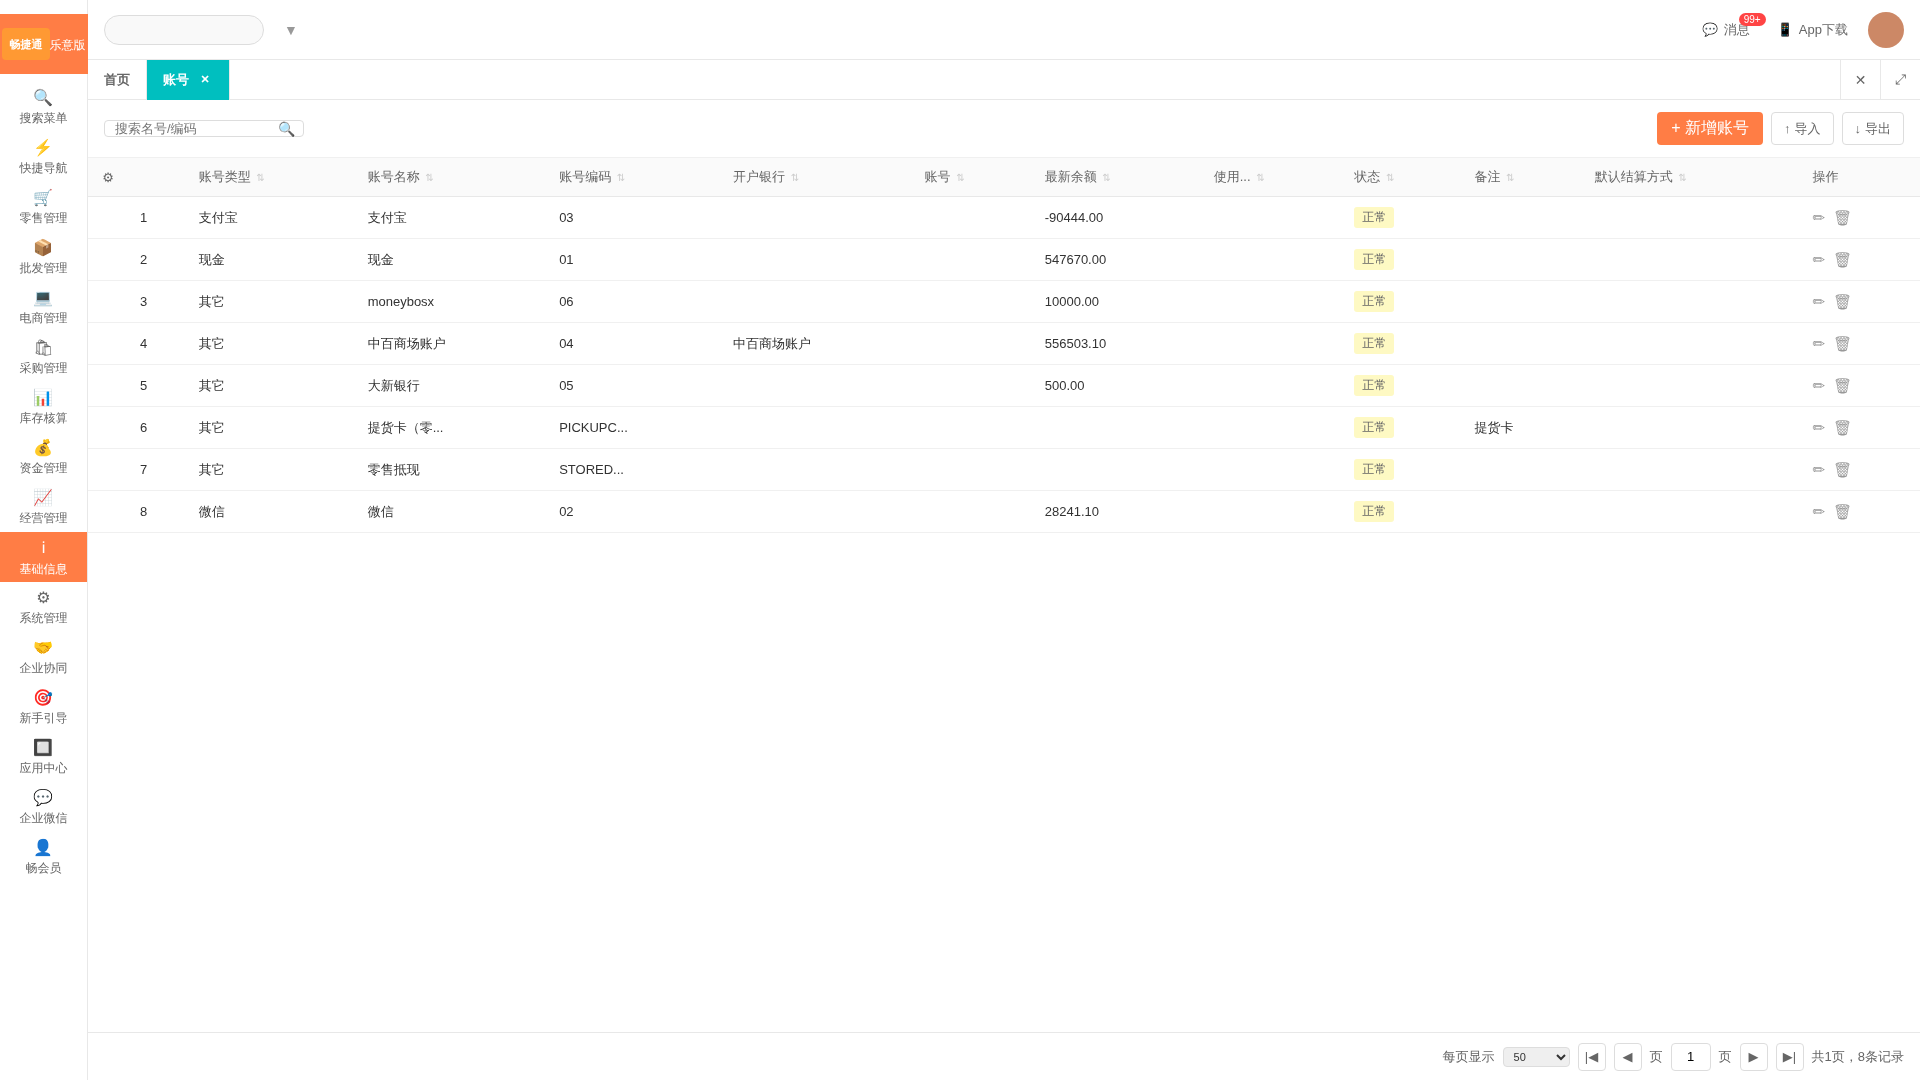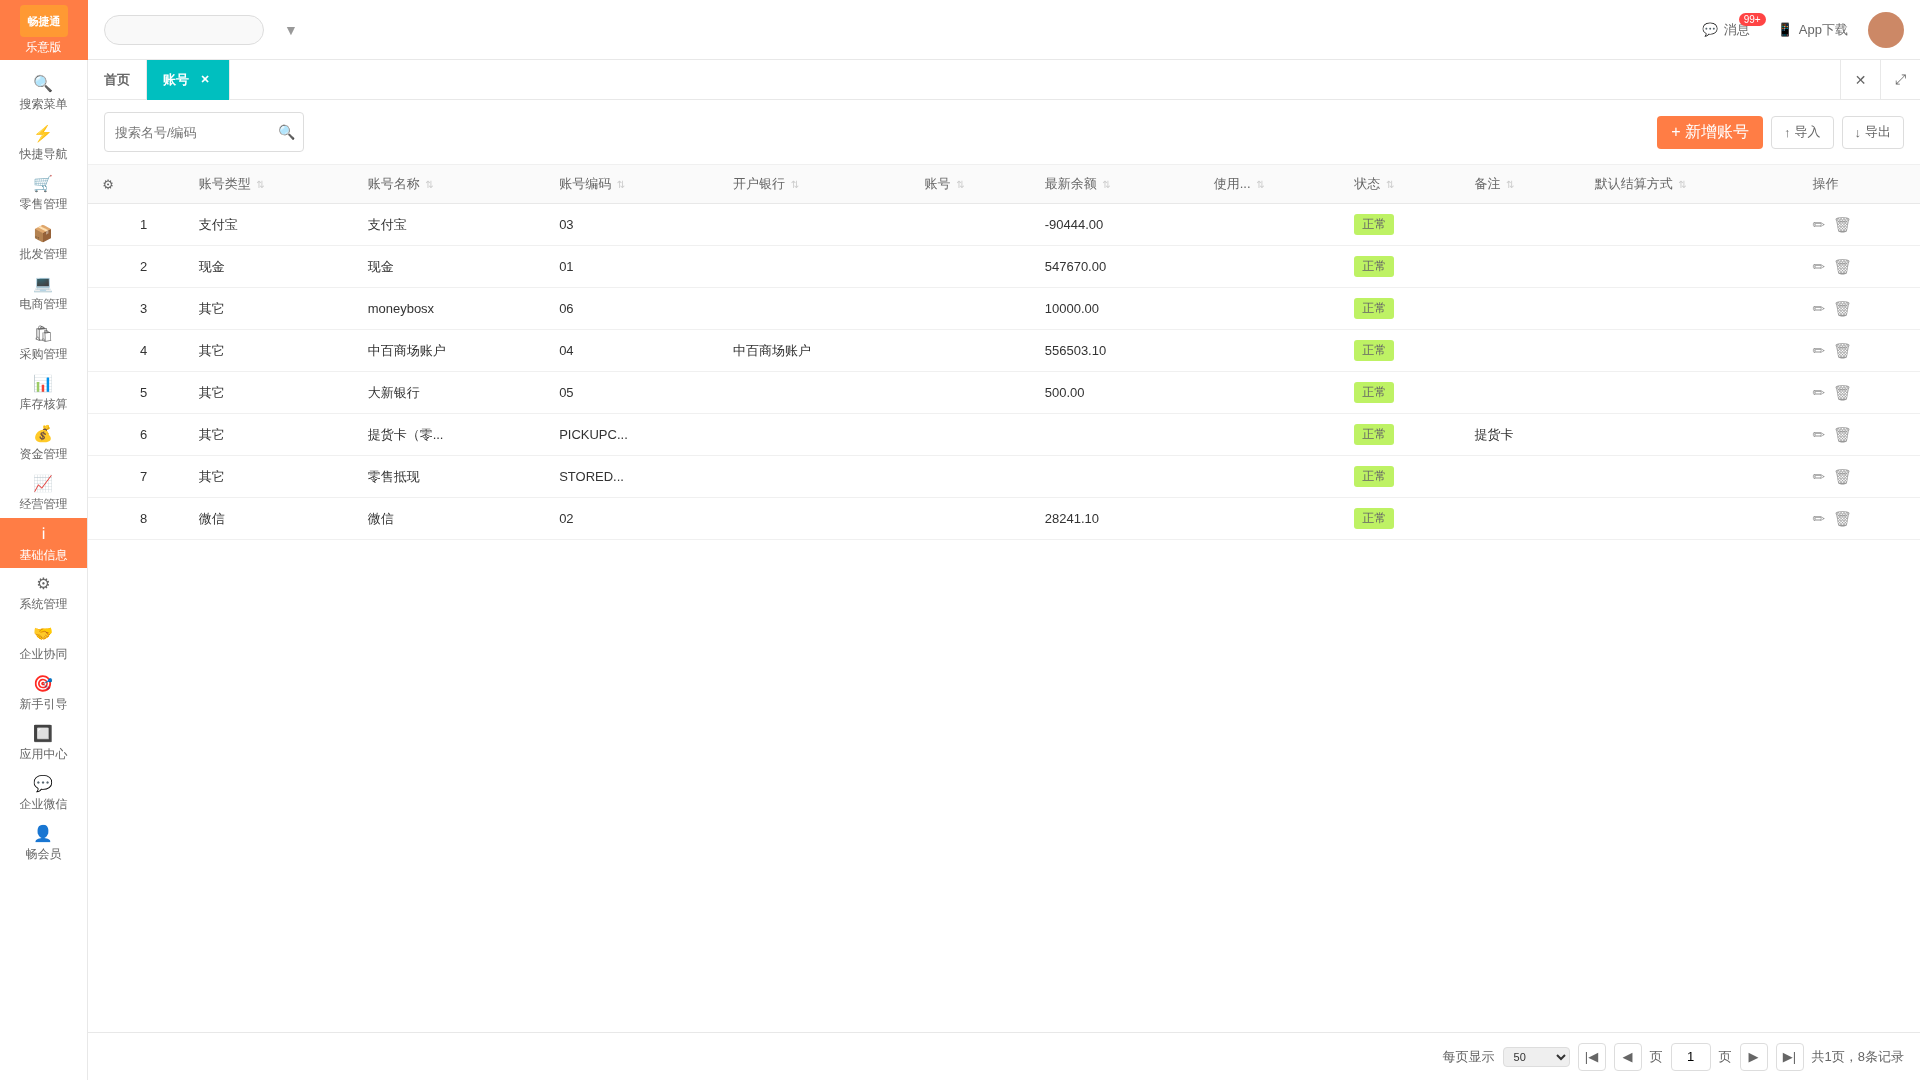--- a/index.html
+++ b/index.html
@@ -16,21 +16,22 @@
       border-right: 1px solid #e8e8e8;
       flex-shrink: 0;
     }
     .sidebar-logo {
       width: 88px;
       height: 60px;
       background: #ff7d45;
       display: flex;
       align-items: center;
       justify-content: center;
-      flex-direction: column;
+      flex-direction: row;
+      margin-top: 14px;
     }
     .sidebar-logo-img {
       width: 48px;
       height: 32px;
       background: #ff9933;
       border-radius: 4px;
       display: flex;
       align-items: center;
       justify-content: center;
       color: white;
@@ -218,21 +219,21 @@
       justify-content: space-between;
       border-bottom: 1px solid #f0f0f0;
     }
     .search-input-wrap {
       position: relative;
       display: flex;
       align-items: center;
     }
     .search-input {
       width: 200px;
-      height: 40px;
+      height: 17px;
       border: 1px solid #ddd;
       border-radius: 4px;
       padding: 0 32px 0 10px;
       font-size: 13px;
       outline: none;
       color: #999;
     }
     .search-icon {
       position: absolute;
       right: 8px;
@@ -304,21 +305,21 @@
     }
     tbody td {
       padding: 10px 12px;
       color: #333;
       font-size: 13px;
       white-space: nowrap;
     }
     .status-badge {
       display: inline-block;
       padding: 2px 8px;
-      background: #bef264;
+      background: #fef9c3;
       border-radius: 3px;
       color: #666;
       font-size: 12px;
     }
     .action-btns {
       display: flex;
       gap: 8px;
     }
     .action-btn {
       color: #999;

